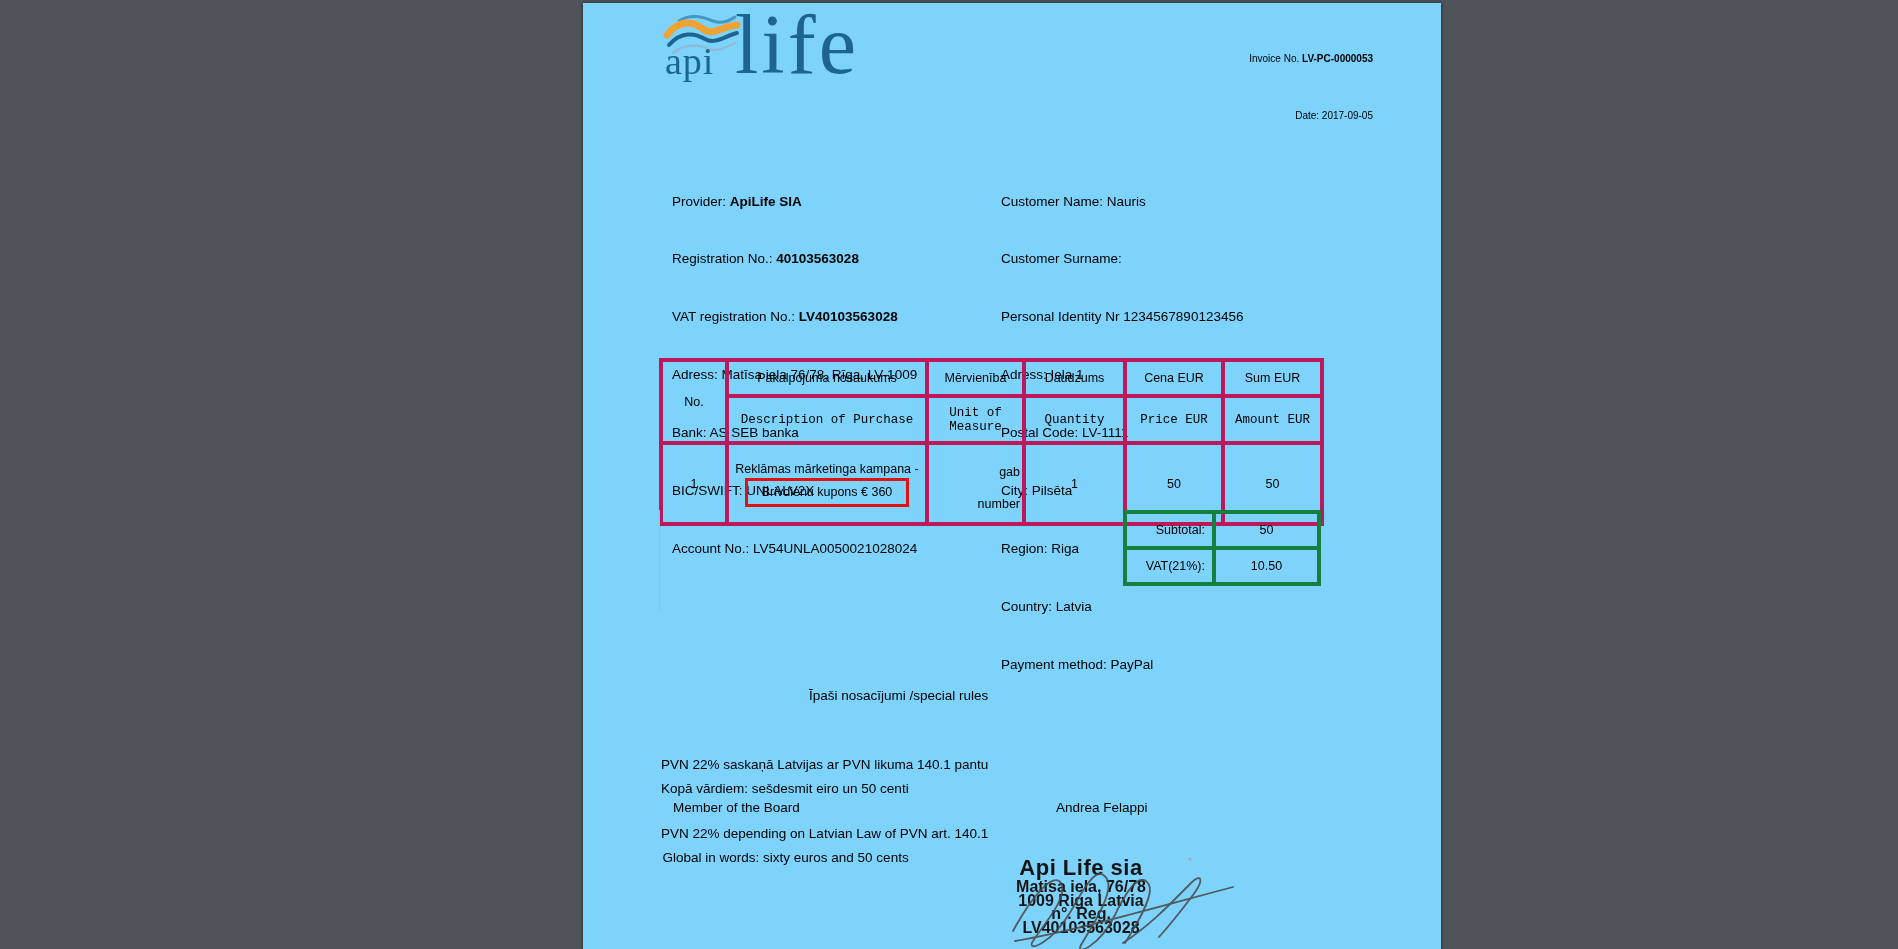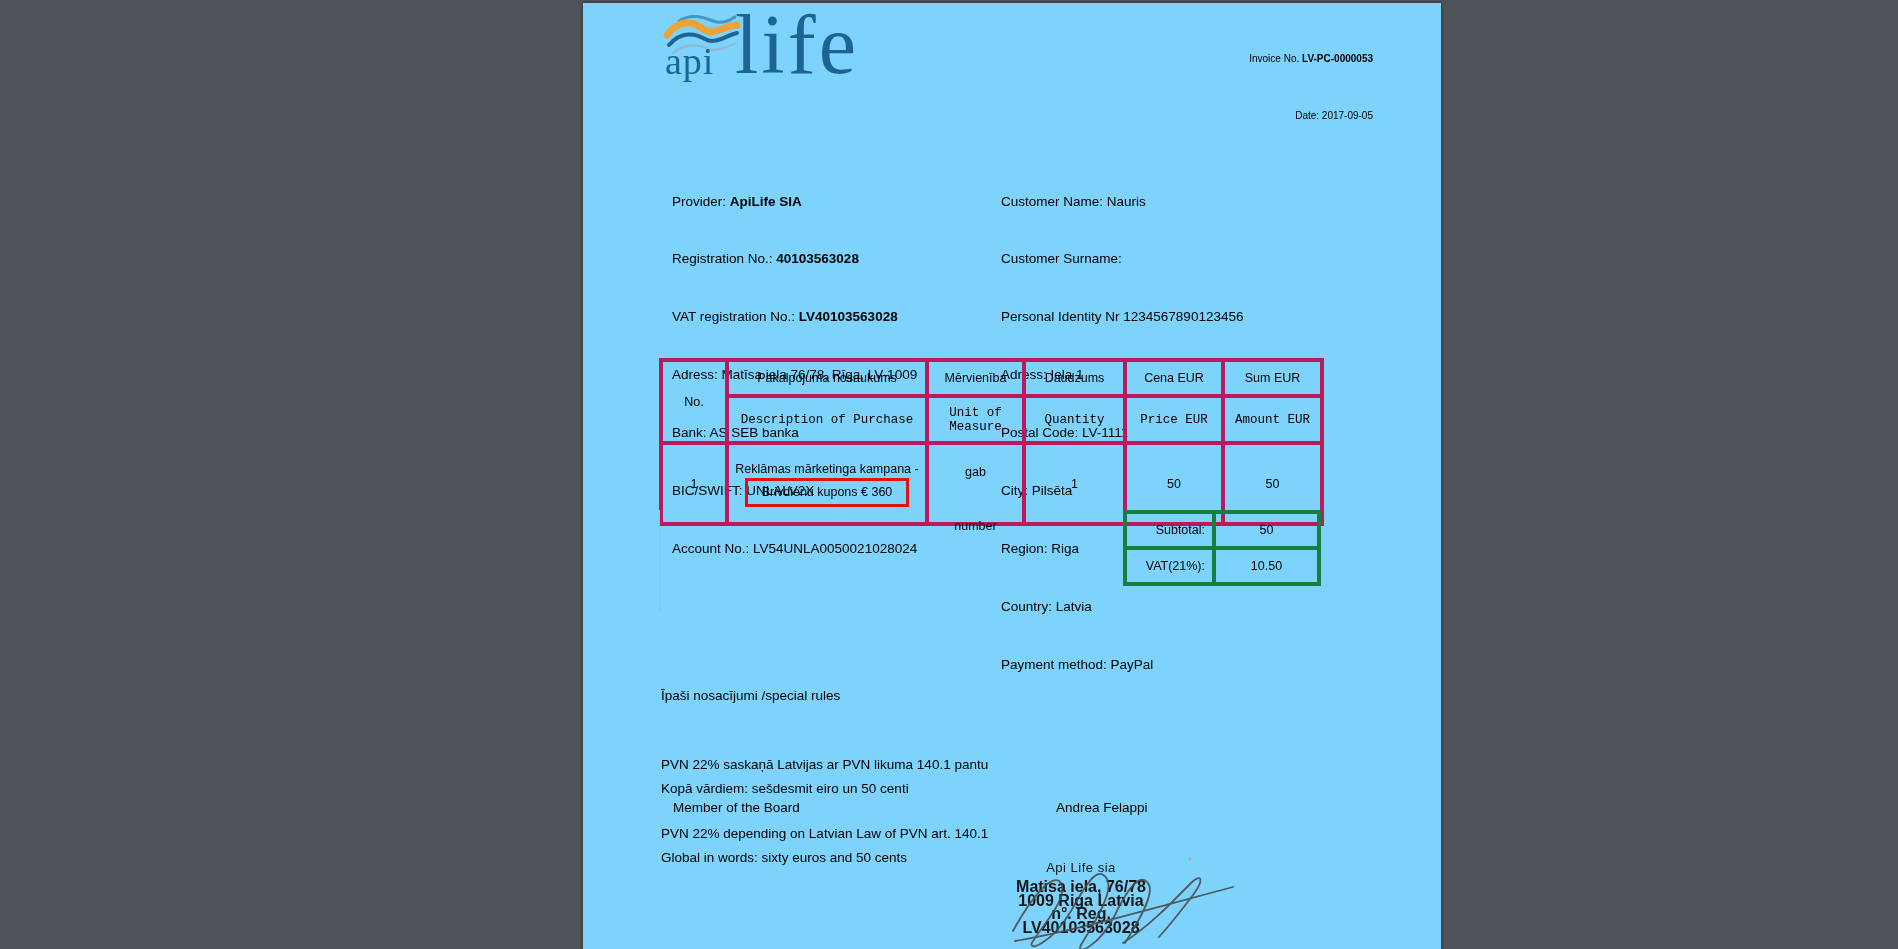--- a/index.html
+++ b/index.html
@@ -47,49 +47,49 @@
   }
   .items-table td { border:4px solid #be185d; vertical-align:middle; padding:0 2px; }
   .hrow1 td { height:32px; }
   .hrow2 td { height:43px;font-family:Liberation Mono, monospace; }
   .irow td  { height:77px; }
   .desc-cell { line-height:16px; }
   .red-box {
     display:inline-block; margin-top:1px; padding:3px 14px 4px;
     border:3px solid #e01212;
   }
-  .unit-cell-inner { display:flex; flex-direction:column; align-items:center; padding-top:20px; gap:40px; height:77px; box-sizing:border-box; }
+  .unit-cell-inner { display:flex; flex-direction:column; align-items:flex-end; padding-top:20px; gap:18px; height:77px; box-sizing:border-box; }
   
   .totals-table {
     position:absolute; left:540px; top:507px; width:198px;
     font-size:12.5px;
   }
   .totals-table td { border:4px solid #15803d; vertical-align:middle; }
   .totals-label { text-align:right; padding:0 7px 0 2px; line-height:16px; }
   .totals-value { text-align:center; width:99px; }
   .tr-small td { height:30px; }
   .tr-big td { height:43px; }
   .table-left-edge {
     position:absolute; left:76px; top:507px; height:103px; width:0;
     border-left:1px solid #b5b5b5;
   }
   
-  .notes-block { position:absolute; left:78px; font-size:13.5px; line-height:23px; white-space:pre-wrap; }
+  .notes-block { position:absolute; left:78px; font-size:13.5px; line-height:23px; white-space:pre-wrap;text-align:right; }
   .notes-1 { top:635px; }
   .notes-2 { top:728px; }
   
   .signer { position:absolute; top:797px; font-size:13.5px; }
   .signer-left { left:90px; }
   .signer-right { left:473px; }
   
   .stamp {
     position:absolute; left:408px; top:853px; width:180px; text-align:center;
     color:#151515;
   }
-  .stamp-company { font-size:13px; font-weight:normal; line-height:24px; letter-spacing:0.5px; }
+  .stamp-company { font-size:22px; font-weight:bold; line-height:24px; letter-spacing:0.5px; }
   .stamp-line { font-size:16px; font-weight:bold; line-height:13.5px; }
   .sig-svg { position:absolute; left:420px; top:850px; }
 </style>
 </head>
 <body>
 
 <div class="page">
 
   <div class="logo-wrap">
     <svg class="logo-waves" width="80" height="48" viewBox="0 0 80 48">

